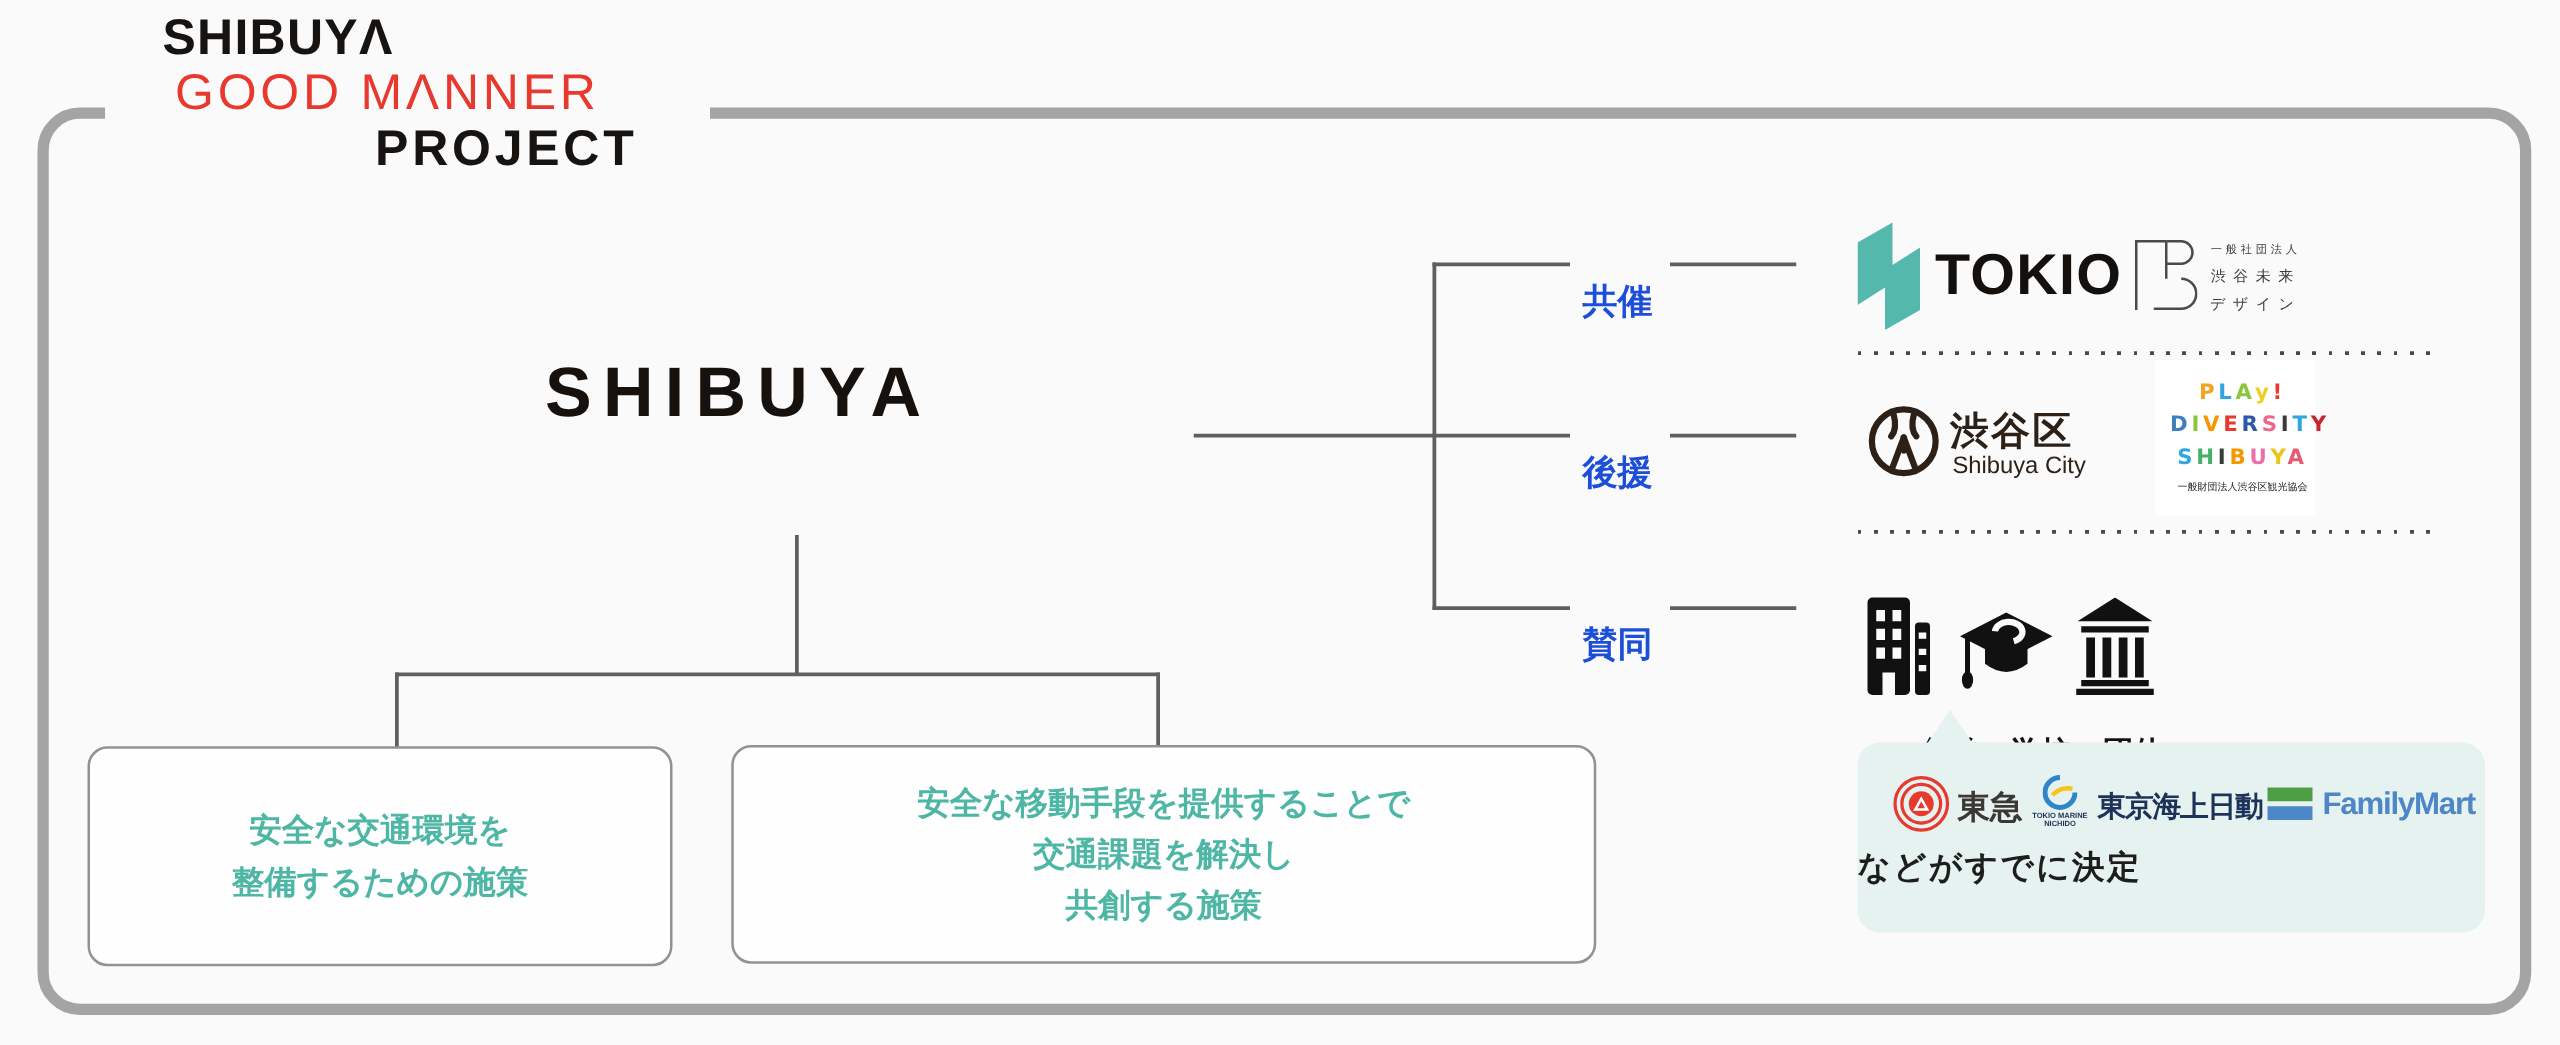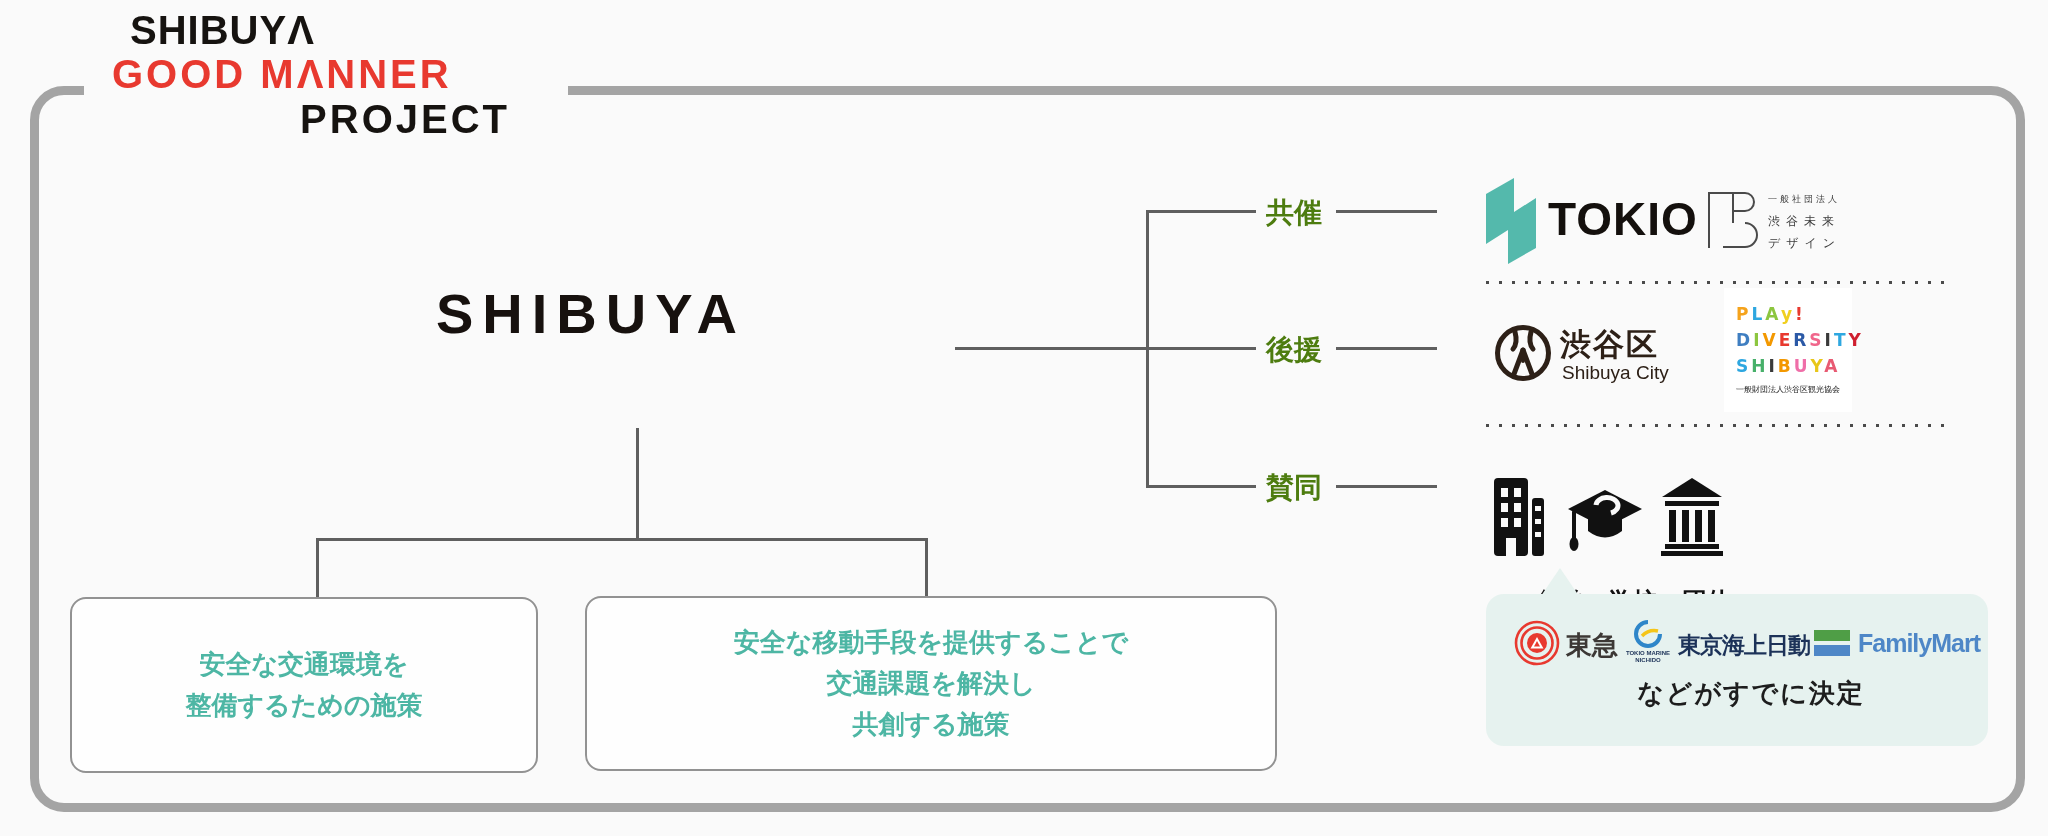--- a/index.html
+++ b/index.html
@@ -1,32 +1,32 @@
 <!DOCTYPE html>
 <html><head>
 <meta charset="utf-8">
 <style>
   html,body{margin:0;padding:0;background:#f7f7f7;}
   #canvas{position:relative;width:2048px;height:836px;background:#fafafa;overflow:hidden;
           font-family:"Liberation Sans","DejaVu Sans",sans-serif;color:#161310;}
-  .abs{position:absolute;}
+  .abs{position:absolute;text-align:center;}
   .line{position:absolute;background:#5f5f5f;}
   .dotted{position:absolute;height:3px;background:repeating-linear-gradient(90deg,#4a4a4a 0 3px,transparent 3px 13px);}
   
   #frame{position:absolute;left:30px;top:86px;width:1995px;height:726px;border:9px solid #a4a4a4;
          border-radius:34px;box-sizing:border-box;}
   #logo-patch{position:absolute;left:84px;top:70px;width:484px;height:34px;background:#fafafa;}
   
   .brand-l1{left:130px;top:8px;font-size:40px;font-weight:800;letter-spacing:1px;color:#161310;}
-  .brand-l2{left:112px;top:52px;font-size:40px;font-weight:700;letter-spacing:3px;color:#e8392f;}
+  .brand-l2{left:140px;top:52px;font-size:40px;font-weight:400;letter-spacing:3px;color:#e8392f;}
   .brand-l3{left:128px;top:97px;width:382px;text-align:right;font-size:40px;font-weight:800;letter-spacing:3px;color:#161310;}
   
   .title{left:436px;top:280px;font-size:56px;font-weight:800;letter-spacing:9px;line-height:67px;color:#17110e;white-space:nowrap;}
   
-  .branch-label{position:absolute;font-size:28px;font-weight:800;color:#4d7c0f;white-space:nowrap;}
+  .branch-label{position:absolute;font-size:28px;font-weight:800;color:#1d4ed8;white-space:nowrap;margin-top:28px;}
   
   .luup-text{left:1548px;top:192px;font-size:46px;font-weight:800;letter-spacing:1px;color:#14100d;}
   .fmd{left:1768px;top:188px;line-height:22px;color:#3c3c3c;white-space:nowrap;}
   .fmd .org{font-size:9px;letter-spacing:3px;}
   .fmd .nm{font-size:12px;letter-spacing:6px;}
   
   .ward{left:1560px;top:324px;font-size:31px;font-weight:800;color:#2d2017;letter-spacing:2px;}
   .ward-en{left:1562px;top:362px;font-size:19px;color:#2d2017;}
   .play-box{left:1724px;top:288px;width:128px;height:124px;background:#ffffff;box-sizing:border-box;padding:13px 0 0 12px;}
   .play-line{font-size:17px;font-weight:800;letter-spacing:3px;line-height:26px;font-family:"DejaVu Sans",sans-serif;}
@@ -37,21 +37,21 @@
   .decided{left:1486px;top:594px;width:502px;height:152px;background:#e6f2ef;border-radius:18px;}
   .tail{position:absolute;left:1541px;top:568px;width:0;height:0;border-left:19px solid transparent;
         border-right:19px solid transparent;border-bottom:28px solid #e6f2ef;}
   .tokyu-t{left:1566px;top:628px;font-size:26px;font-weight:800;color:#3c3835;}
   .tokio-cap{left:1622px;top:650px;width:52px;text-align:center;font-size:6px;line-height:7px;color:#1c3258;font-weight:700;}
   .tokio-t{left:1678px;top:630px;font-size:23px;font-weight:800;color:#1c3258;letter-spacing:-1px;}
   .fm-bars{left:1814px;top:630px;width:36px;height:26px;}
   .fm-bars .g{position:absolute;left:0;top:0;width:36px;height:11px;background:#4f9e46;}
   .fm-bars .b{position:absolute;left:0;top:15px;width:36px;height:11px;background:#4e87c7;}
   .fm-t{left:1858px;top:629px;font-size:25px;font-weight:800;color:#4e87c7;letter-spacing:-1px;}
-  .note{left:1486px;top:676px;width:442px;text-align:center;font-size:26px;font-weight:800;color:#1d1d1d;letter-spacing:2px;margin-left:44px;}
+  .note{left:1486px;top:676px;width:442px;text-align:left;font-size:26px;font-weight:800;color:#1d1d1d;letter-spacing:2px;}
   
   .mbox{position:absolute;background:#fefefe;border:2px solid #929292;border-radius:16px;box-sizing:border-box;
         display:flex;align-items:center;justify-content:center;text-align:center;
         font-size:26px;font-weight:800;color:#4db6a4;line-height:41px;}
   .box1{left:70px;top:597px;width:468px;height:176px;}
   .box2{left:585px;top:596px;width:692px;height:175px;}
   svg{display:block;}
 </style>
 </head>
 <body>

